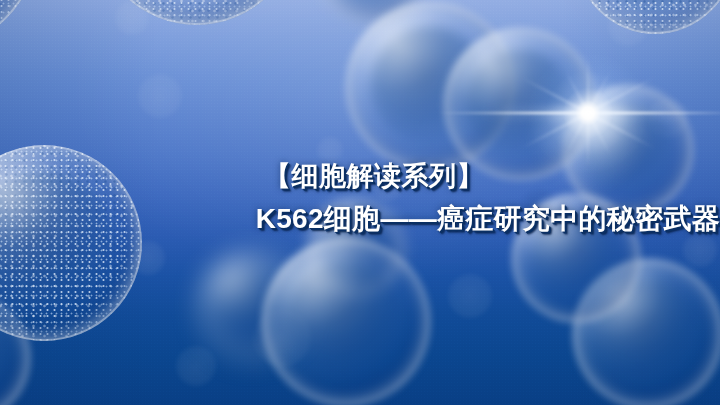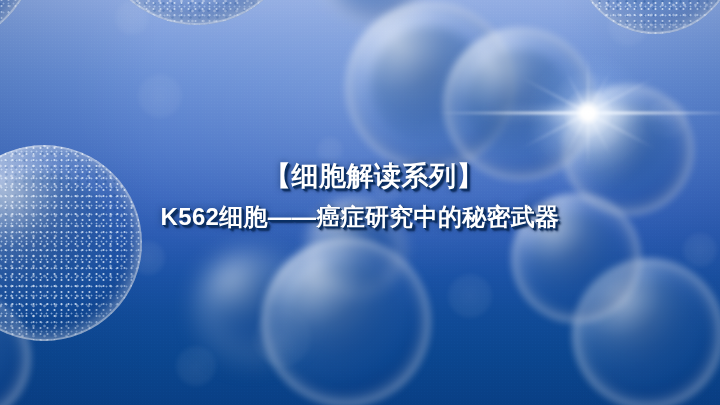--- a/index.html
+++ b/index.html
@@ -222,22 +222,23 @@
       3px 3px 2px rgba(6,30,70,0.85),
       1px 1px 0 #0a2f63,
       0 0 6px rgba(8,36,82,0.55);
   }
   .title-line.l1 {
     font-size: 27px;
     margin-bottom: 15px;
     padding-left: 28px;
   }
   .title-line.l2 {
-    font-size: 24px;
+    font-size: 28px;
     letter-spacing: 0.3px;
+    text-align: right;
   }
 
   
   .film-grain {
     position: absolute;
     inset: 0;
     pointer-events: none;
     background-image:
       radial-gradient(circle, rgba(255,255,255,0.035) 0.5px, rgba(255,255,255,0) 1px);
     background-size: 3px 3px;

